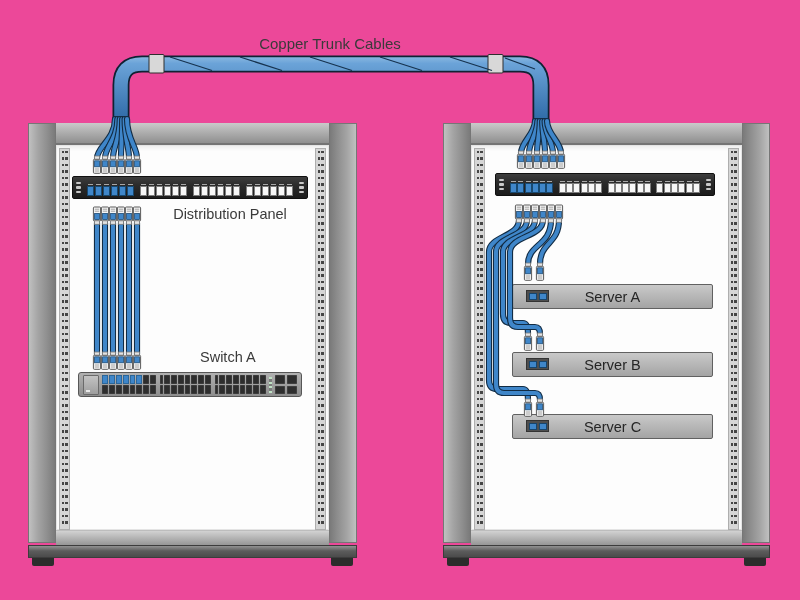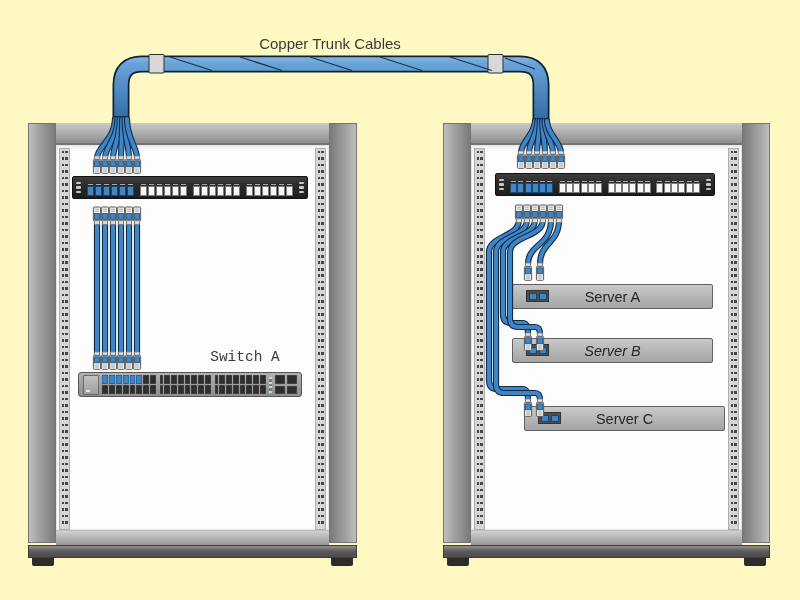--- a/index.html
+++ b/index.html
@@ -2,25 +2,25 @@
 <html style="--cable-blue: #3f86c9; --cable-outline: #122c44; --panel-dark: #2b2b2b; --text: #3a3a3a;"><head>
 <meta charset="utf-8">
 <style>
   :root{
     --cable-blue:#3f86c9;
     --cable-outline:#122c44;
     --panel-dark:#2b2b2b;
     --text:#3a3a3a;
   }
   html,body{margin:0;padding:0;background:#fff;}
-  .stage{position:relative;width:800px;height:600px;background:#fef9c3;overflow:hidden;
+  .stage{position:relative;width:800px;height:600px;background:#ec4899;overflow:hidden;
          font-family:"Liberation Sans","DejaVu Sans",sans-serif;color:var(--text);}
   .lbl{position:absolute;font-size:14.5px;color:var(--text);white-space:nowrap;}
   .center{text-align:center;}
-  .right{text-align:center;font-family:Liberation Mono, monospace;}
+  .right{text-align:left;}
 
   
   .cabinet{position:absolute;top:123px;width:329px;height:443px;}
   .cab-col{position:absolute;top:0;width:28px;height:420px;
            background:linear-gradient(90deg,#c0c0c0,#a4a4a4 35%,#8d8d8d 72%,#7a7a7a);
            border:1px solid #767676;box-sizing:border-box;}
   .cab-col.rightcol{background:linear-gradient(270deg,#c0c0c0,#a4a4a4 35%,#8d8d8d 72%,#7a7a7a);}
   .cab-top{position:absolute;top:0;height:22px;
            background:linear-gradient(180deg,#cacaca,#a9a9a9 55%,#8f8f8f);
            border-bottom:2px solid #747474;box-sizing:border-box;}
@@ -139,20 +139,21 @@
           <span class="pport"></span>
           <span class="pport"></span>
           <span class="pport"></span>
         </div>
       <div class="ear">
           <i></i>
           <i></i>
           <i></i>
         </div>
     </div>
+    <div class="lbl center" style="left:122px;top:83px;width:160px;">Distribution Panel</div>
 
     <div class="lbl right" style="left:172px;top:226px;width:90px;">Switch A</div>
     <div class="switch" style="left:50px;top:249px;">
       <div class="mgmt"></div>
       <div class="switch-ports">
           <span class="sport active"></span>
           <span class="sport active"></span>
           <span class="sport active"></span>
           <span class="sport active"></span>
           <span class="sport active"></span>
@@ -262,28 +263,28 @@
         </div>
     </div>
 
     <div class="server" style="top:161px;">
       <div class="server-label">Server A</div>
       <div class="server-ports">
           <span class="vport active"></span>
           <span class="vport active"></span>
         </div>
     </div>
-    <div class="server" style="top:215px;font-style:italic;">
+    <div class="server" style="top:229px;">
       <div class="server-label">Server B</div>
       <div class="server-ports">
           <span class="vport active"></span>
           <span class="vport active"></span>
         </div>
     </div>
-    <div class="server" style="top:283px;margin-left:12px;">
+    <div class="server" style="top:291px;">
       <div class="server-label">Server C</div>
       <div class="server-ports">
           <span class="vport active"></span>
           <span class="vport active"></span>
         </div>
     </div>
 
   </div>
 
   <svg class="cables" width="800" height="600" viewBox="0 0 800 600">

